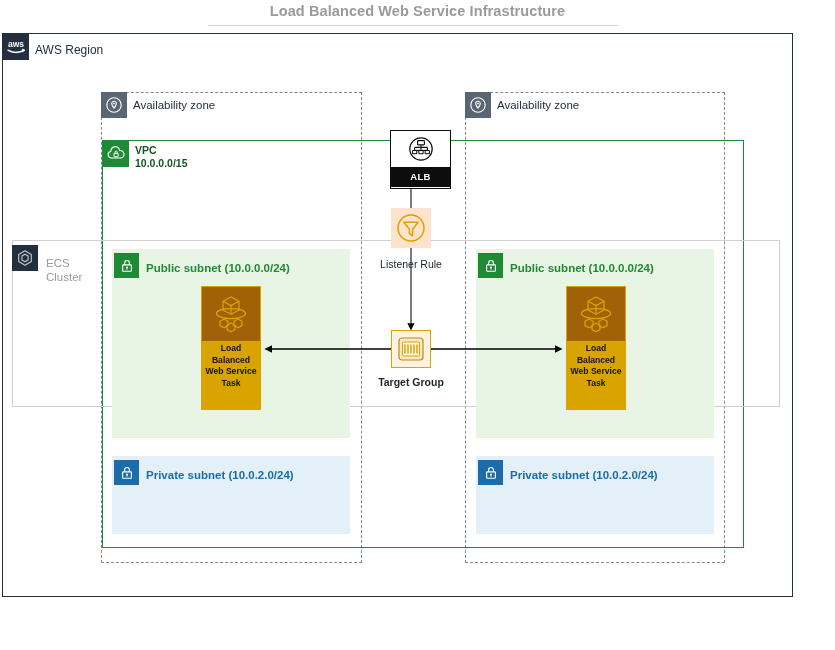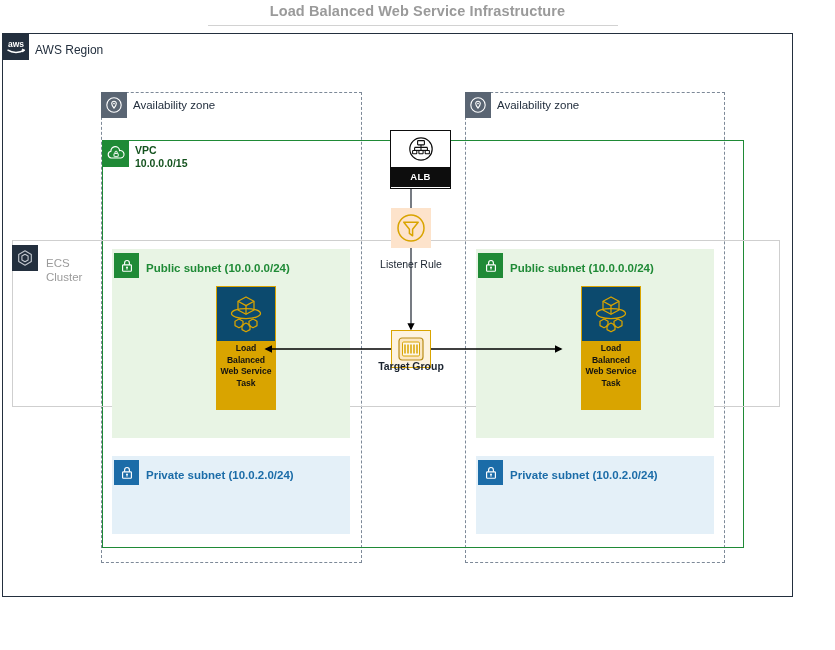--- a/index.html
+++ b/index.html
@@ -213,22 +213,21 @@
   #private-subnet-right-label { left: 510px; top: 469px; }
 
   
   .task-box {
     position: absolute;
     top: 286px;
     width: 60px;
     height: 124px;
     border: 1.2px solid #d9a400;
     box-sizing: border-box;
-    background: #0c4a6e;
-    margin-left: 15px;
+    background: #a16207;
   }
   #task-left  { left: 201px; }
   #task-right { left: 566px; }
 
   .task-icon-area {
     height: 54px;
     display: flex;
     align-items: center;
     justify-content: center;
   }
@@ -309,21 +308,21 @@
     box-sizing: border-box;
     background: #fdf3e0;
     display: flex;
     align-items: center;
     justify-content: center;
     z-index: 6;
   }
   #target-group-label {
     position: absolute;
     left: 341px;
-    top: 360px;
+    top: 376px;
     width: 140px;
     text-align: center;
     font-size: 10.5px;
     font-weight: bold;
     color: #1b2430;
     z-index: 6;
   }
 
   
   .connector-svg {

